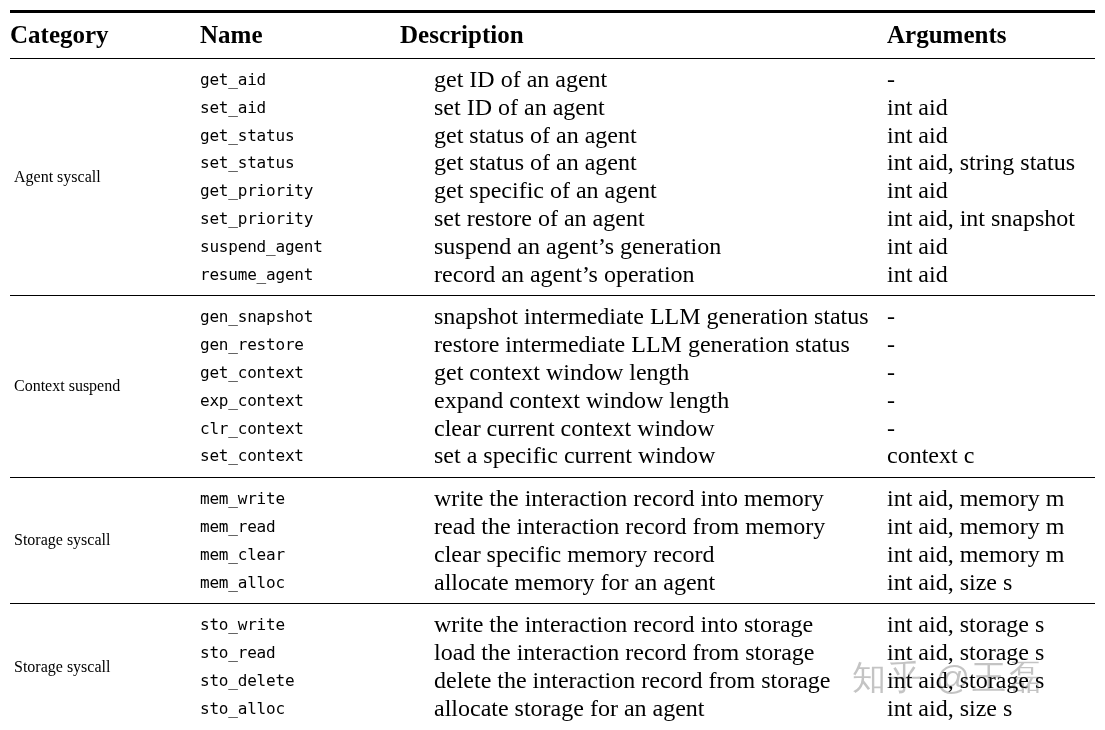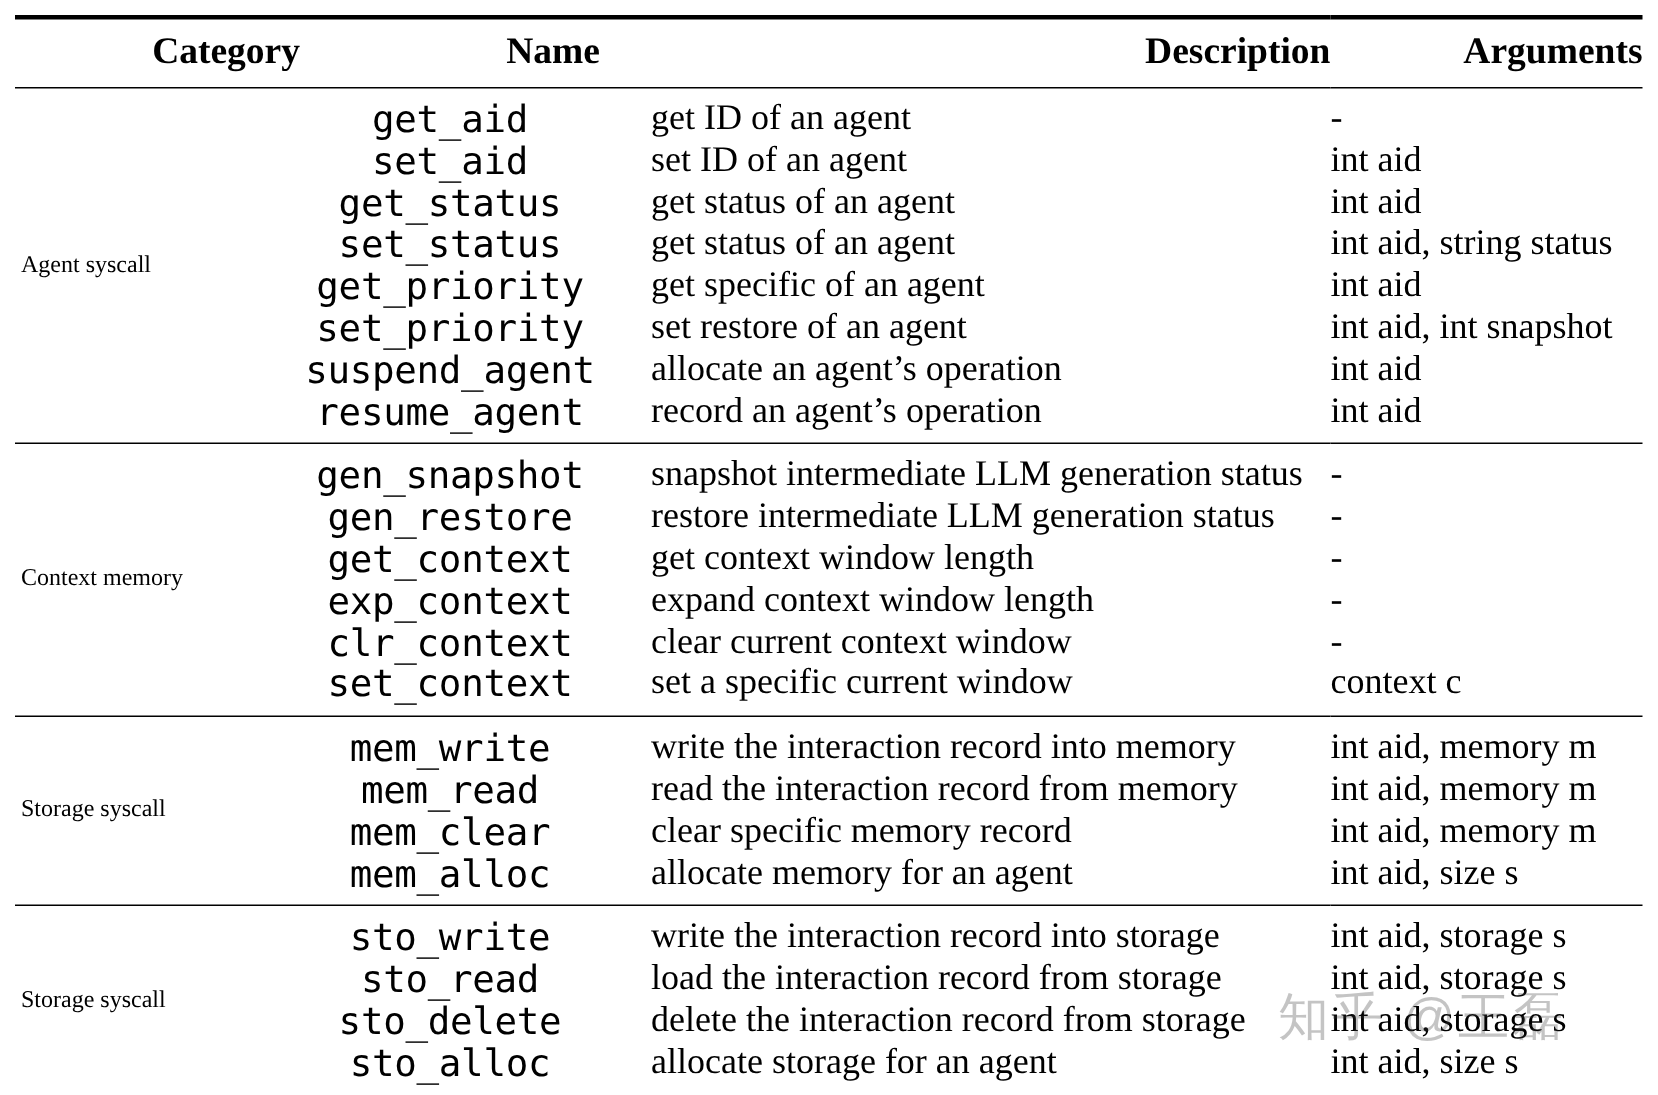--- a/index.html
+++ b/index.html
@@ -37,21 +37,21 @@
   }
   .rule-top    { border-bottom: 3px solid #000; }
   .rule-header { border-bottom: 1.6px solid #000; }
   .rule-mid    { border-bottom: 1.4px solid #000; }
   .rule-end    { border-bottom: 3px solid #000; }
 
   thead th {
     font-family: "Liberation Serif", "DejaVu Serif", serif;
     font-weight: bold;
     font-size: 25px;
-    text-align: right;
+    text-align: left;
     padding: 8px 0 9px 0;
     vertical-align: baseline;
     letter-spacing: 0px;
   }
 
   col.c-category { width: 190px; }
   col.c-name     { width: 200px; }
   col.c-desc     { width: 487px; }
   col.c-args     { width: 208px; }
 
@@ -76,23 +76,22 @@
 
   .cell-line {
     height: 27.8px;
     line-height: 27.8px;
     white-space: nowrap;
     overflow: visible;
   }
 
   .mono .cell-line {
     font-family: "DejaVu Sans Mono", "Liberation Mono", monospace;
-    font-size: 25px;
+    font-size: 16px;
     letter-spacing: -0.2px;
-    text-align: center;
   }
 
   .serif .cell-line {
     font-family: "Liberation Serif", "DejaVu Serif", serif;
     font-size: 24px;
     margin-left: 34px;
   }
 
   .args .cell-line {
     font-family: "Liberation Serif", "DejaVu Serif", serif;
@@ -154,40 +153,40 @@
           </div>
         </td>
         <td class="serif">
           <div class="stack">
             <div class="cell-line">get ID of an agent</div>
             <div class="cell-line">set ID of an agent</div>
             <div class="cell-line">get status of an agent</div>
             <div class="cell-line">get status of an agent</div>
             <div class="cell-line">get specific of an agent</div>
             <div class="cell-line">set restore of an agent</div>
-            <div class="cell-line">allocate an agent’s operation</div>
+            <div class="cell-line">suspend an agent’s generation</div>
             <div class="cell-line">record an agent’s operation</div>
           </div>
         </td>
         <td class="args">
           <div class="stack">
             <div class="cell-line">-</div>
             <div class="cell-line">int aid</div>
             <div class="cell-line">int aid</div>
             <div class="cell-line">int aid, string status</div>
             <div class="cell-line">int aid</div>
             <div class="cell-line">int aid, int snapshot</div>
             <div class="cell-line">int aid</div>
             <div class="cell-line">int aid</div>
           </div>
         </td>
       </tr>
 
       <tr class="rule-mid">
-        <td class="cat-cell">Context memory</td>
+        <td class="cat-cell">Context suspend</td>
         <td class="mono">
           <div class="stack">
             <div class="cell-line">gen_snapshot</div>
             <div class="cell-line">gen_restore</div>
             <div class="cell-line">get_context</div>
             <div class="cell-line">exp_context</div>
             <div class="cell-line">clr_context</div>
             <div class="cell-line">set_context</div>
           </div>
         </td>

